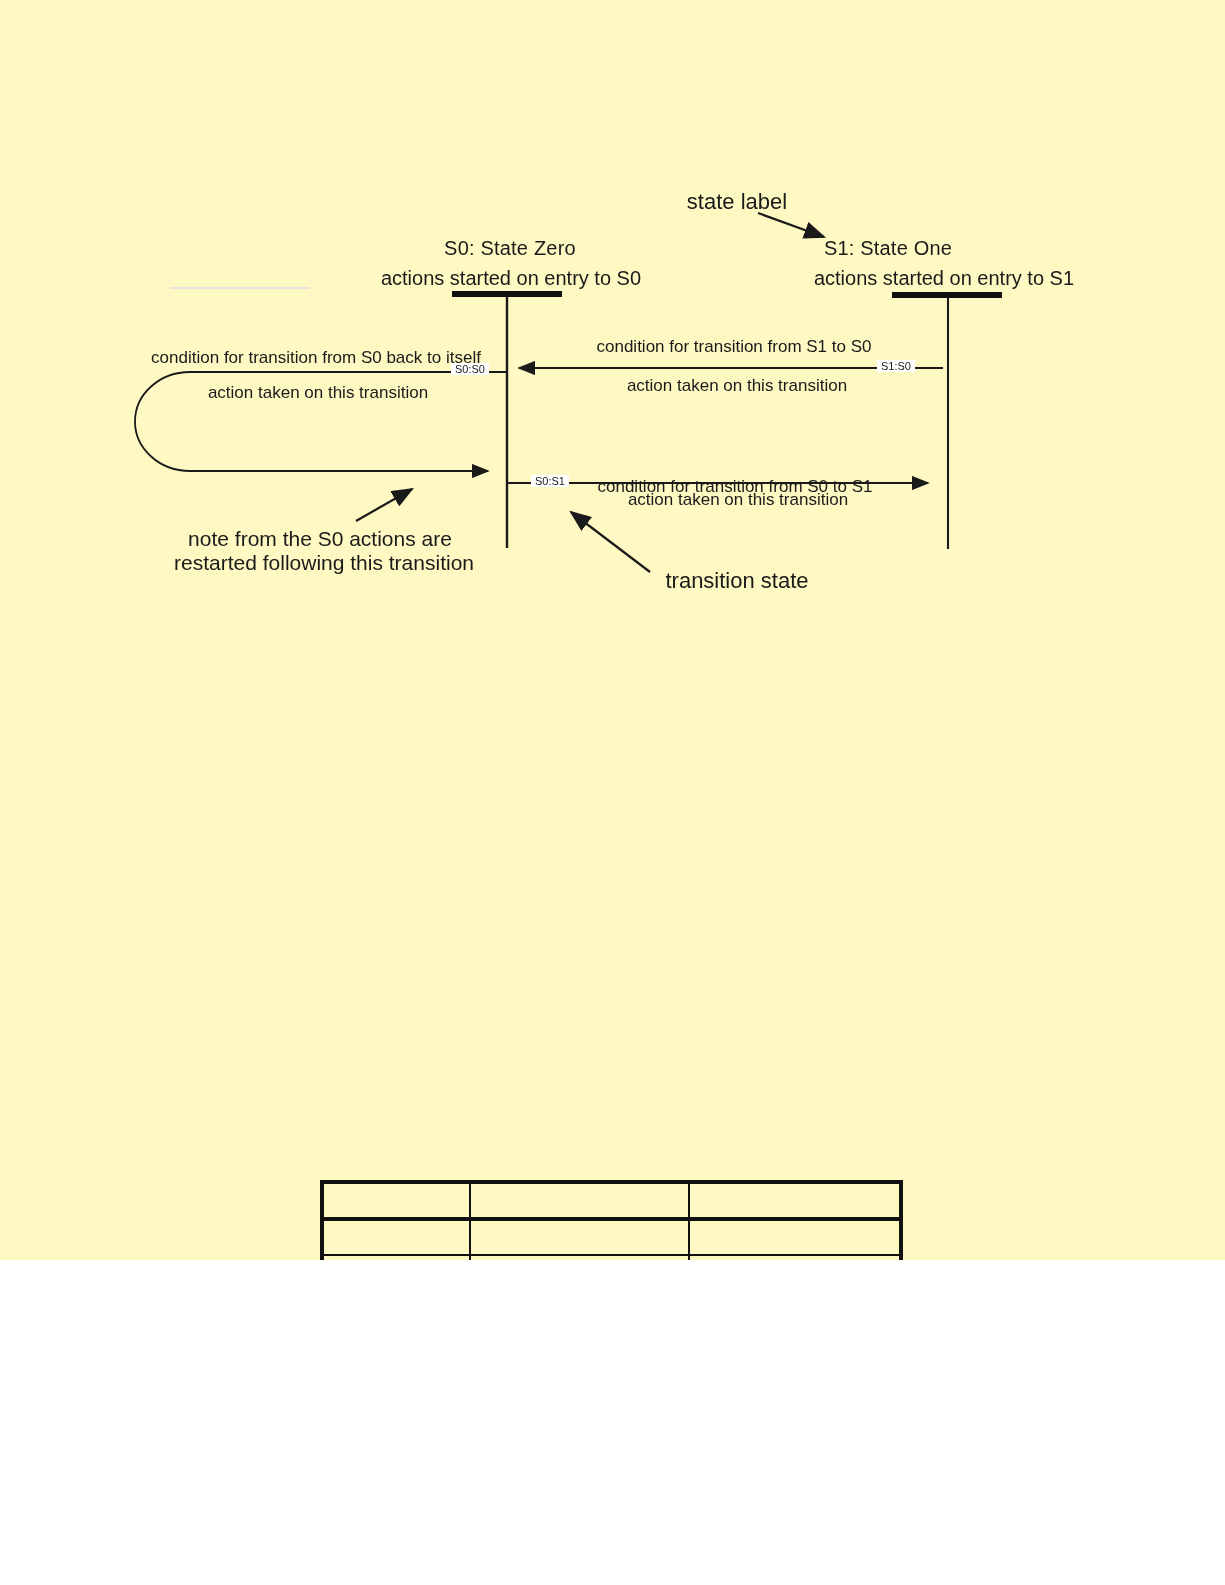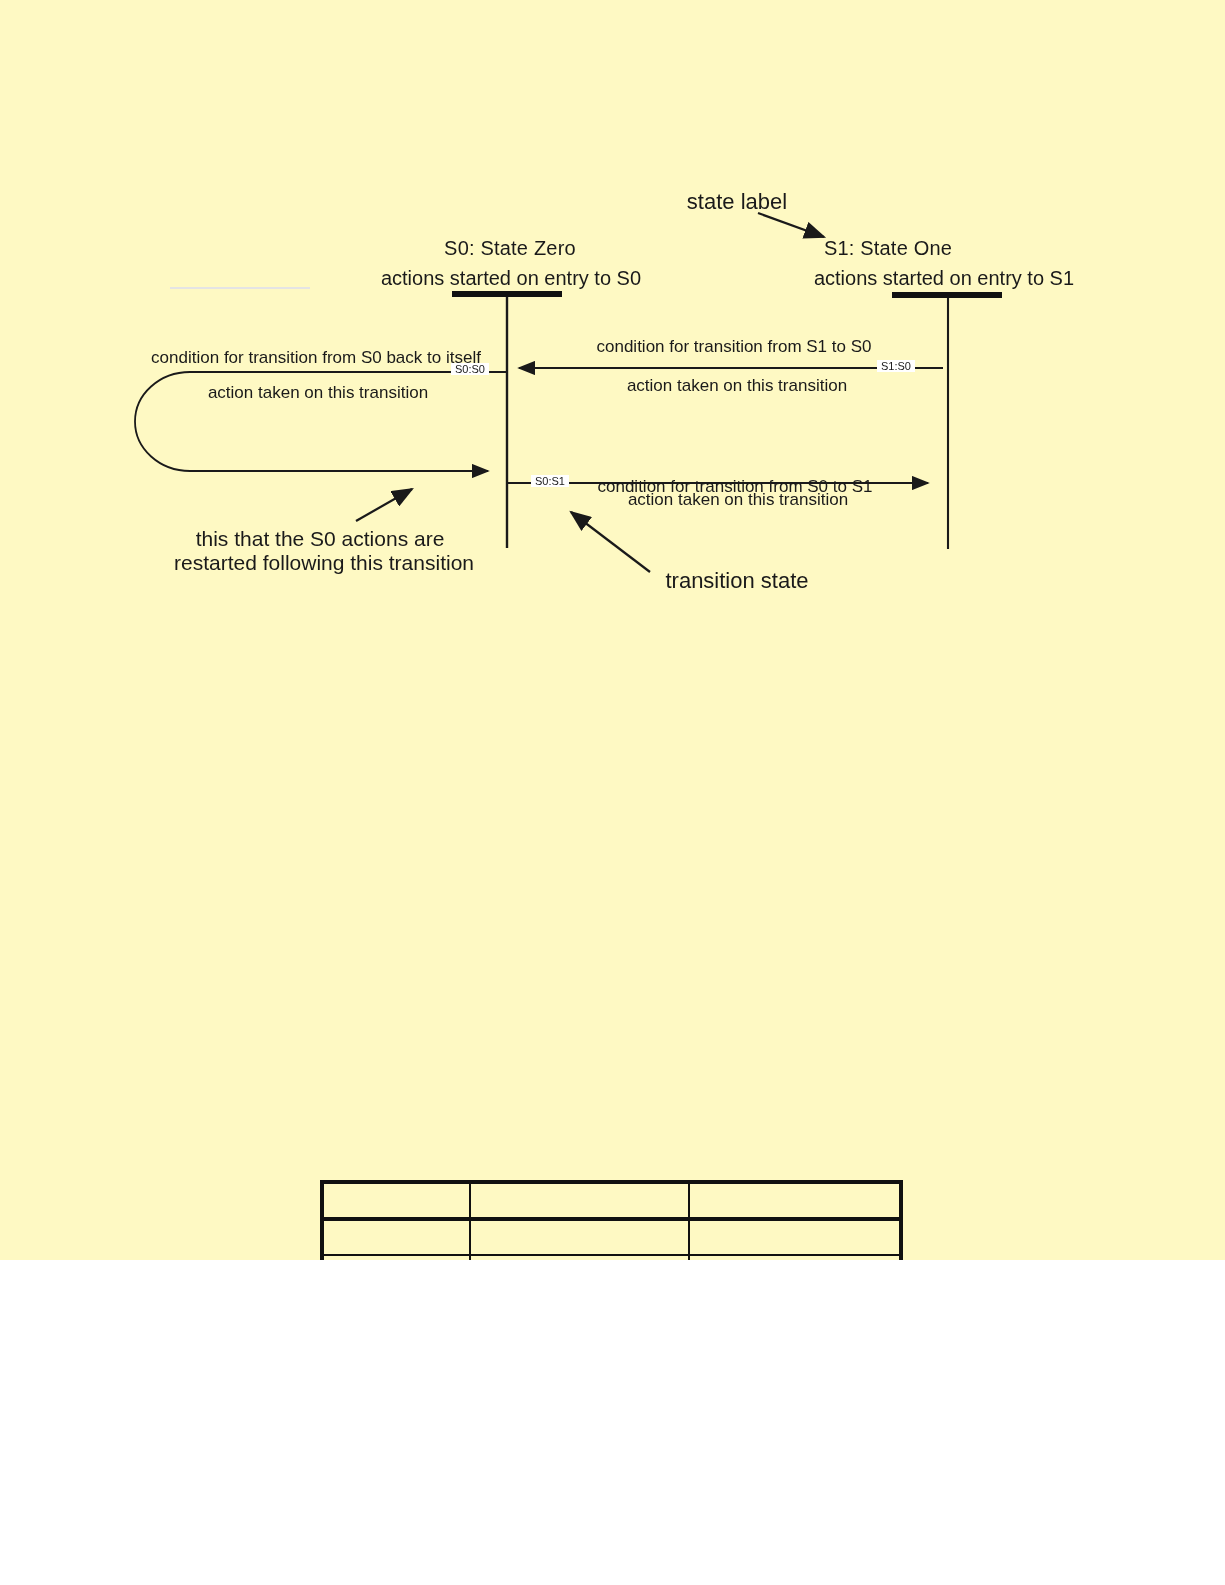--- a/index.html
+++ b/index.html
@@ -111,21 +111,21 @@
   <div class="tlabel" style="left:877px; top:360px;">S1:S0</div>
 
   <div class="txt cond z2" style="left:316px; top:349px;">condition for transition from S0 back to itself</div>
   <div class="txt cond z2" style="left:318px; top:384px;">action taken on this transition</div>
   <div class="tlabel" style="left:451px; top:363px;">S0:S0</div>
 
   <div class="txt cond z2" style="left:735px; top:457px;margin-top:21px;">condition for transition from S0 to S1</div>
   <div class="txt cond z2" style="left:738px; top:491px;">action taken on this transition</div>
   <div class="tlabel" style="left:531px; top:475px;">S0:S1</div>
 
-  <div class="txt note z2" style="left:320px; top:527px;">this that the S0 actions are</div>
+  <div class="txt note z2" style="left:320px; top:527px;">note from the S0 actions are</div>
   <div class="txt note z2" style="left:324px; top:551px;">restarted following this transition</div>
 
   <div class="txt annot z2" style="left:737px; top:569px;">transition state</div>
 
   <table id="state-table">
     <colgroup>
       <col style="width:148px">
       <col style="width:219px">
       <col style="width:212px">
     </colgroup>

